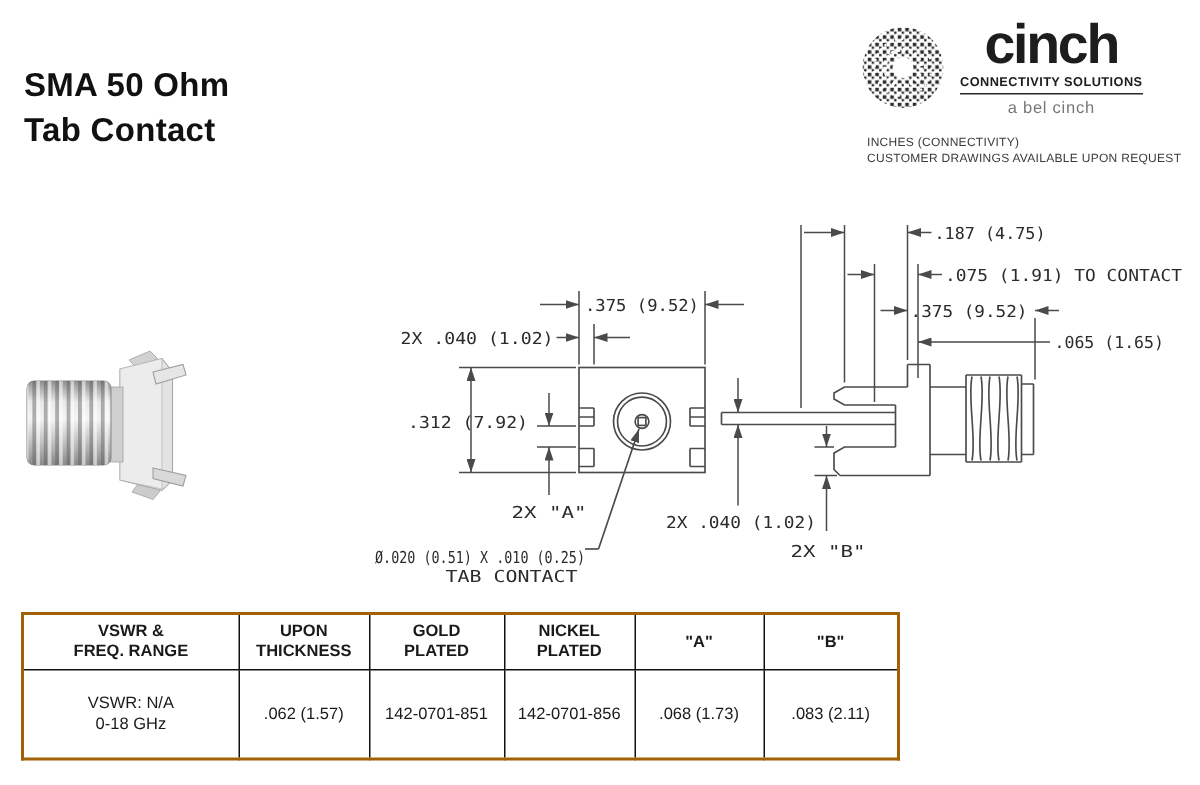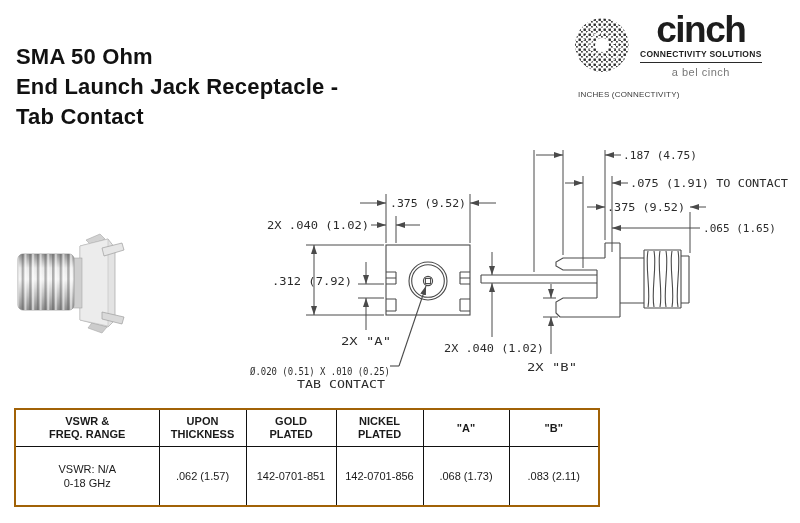--- a/index.html
+++ b/index.html
@@ -29,21 +29,20 @@
   table.spec th{height:36px;font-weight:bold;line-height:13px;}
   table.spec td{height:58px;line-height:14px;}
 </style>
 </head>
 <body>
 
 <div class="page">
 
   <div class="title">
     <div>SMA 50 Ohm</div>
-    <div>End Launch Jack Receptacle -</div>
     <div>Tab Contact</div>
   </div>
 
   <div class="brand">
     <svg width="60" height="68" viewBox="0 0 60 68">
       <defs>
         <pattern id="dots" width="5" height="5" patternUnits="userSpaceOnUse">
           <rect x="0.5" y="0.5" width="2.4" height="2.4" fill="#2b2b2b"></rect>
           <rect x="3.1" y="3.0" width="1.6" height="1.6" fill="#2b2b2b"></rect>
         </pattern>
@@ -57,20 +56,21 @@
       <circle cx="29" cy="32" r="19" fill="none" stroke="#fff" stroke-width="1.5" stroke-dasharray="1.5 2.5"></circle>
     </svg>
     <div class="brand-text">
       <div class="wordmark">cinch</div>
       <div class="tagline">CONNECTIVITY SOLUTIONS</div>
       <div class="group">a bel cinch</div>
     </div>
   </div>
   <div class="notes">
     <div>INCHES (CONNECTIVITY)</div>
+    <div>CUSTOMER DRAWINGS AVAILABLE UPON REQUEST</div>
   </div>
 
   <svg class="photo" viewBox="0 0 112 110">
     <defs>
       <linearGradient id="barrelGrad" x1="0" y1="0" x2="0" y2="1">
         <stop offset="0" stop-color="#8f8f8f"></stop>
           <stop offset="0.25" stop-color="#e9e9e9"></stop>
         <stop offset="0.45" stop-color="#f4f4f4"></stop>
           <stop offset="0.75" stop-color="#bdbdbd"></stop>
         <stop offset="1" stop-color="#8a8a8a"></stop>

